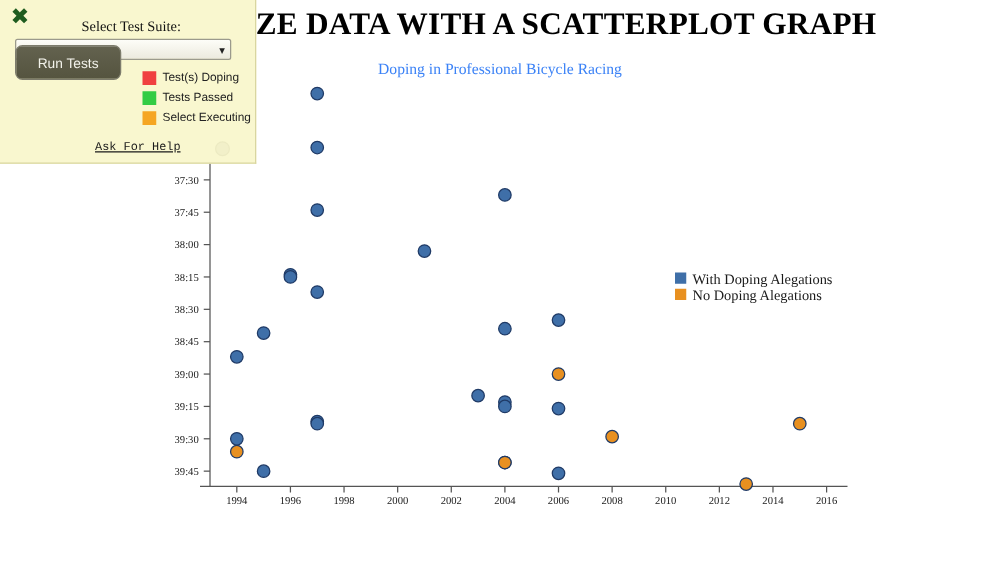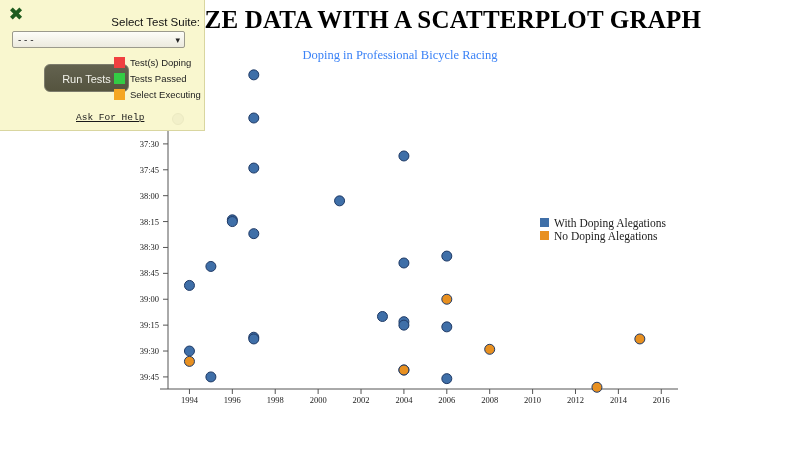--- a/index.html
+++ b/index.html
@@ -91,24 +91,24 @@
     font-weight: bold;
     line-height: 18px;
     text-align: center;
     cursor: pointer;
     font-family: "DejaVu Sans", sans-serif;
   }
   #panel-heading {
     position: absolute;
     left: 10px; top: 16px;
     width: 190px;
-    text-align: right;
+    text-align: center;
     font-size: 11.5px;
     color: #111111;
-    font-family: Liberation Sans, sans-serif;
+    font-family: Liberation Serif, serif;
   }
   #suite-select {
     position: absolute;
     left: 12px; top: 31px;
     width: 173px;
     height: 17px;
     box-sizing: border-box;
     background: linear-gradient(#fdfdf8, #eceade);
     border: 1px solid #9b9a8c;
     border-radius: 2px;
@@ -136,23 +136,22 @@
     border-radius: 6px;
     font-size: 11px;
     color: #f2f2ea;
     text-align: center;
     line-height: 28px;
     cursor: pointer;
     box-sizing: border-box;
     font-family: "Liberation Sans", sans-serif;
   }
   #run-tests-button {
-    top: 64px;
+    top: 36px;
     background: linear-gradient(#63624f, #55543f);
-    margin-left: 32px;
   }
   #tests-button {
     top: 82px;
     background: linear-gradient(#b3b2a2, #a5a493);
     color: #e9e9e0;
   }
   .status-row {
     position: absolute;
     left: 114px;
     height: 14px;

